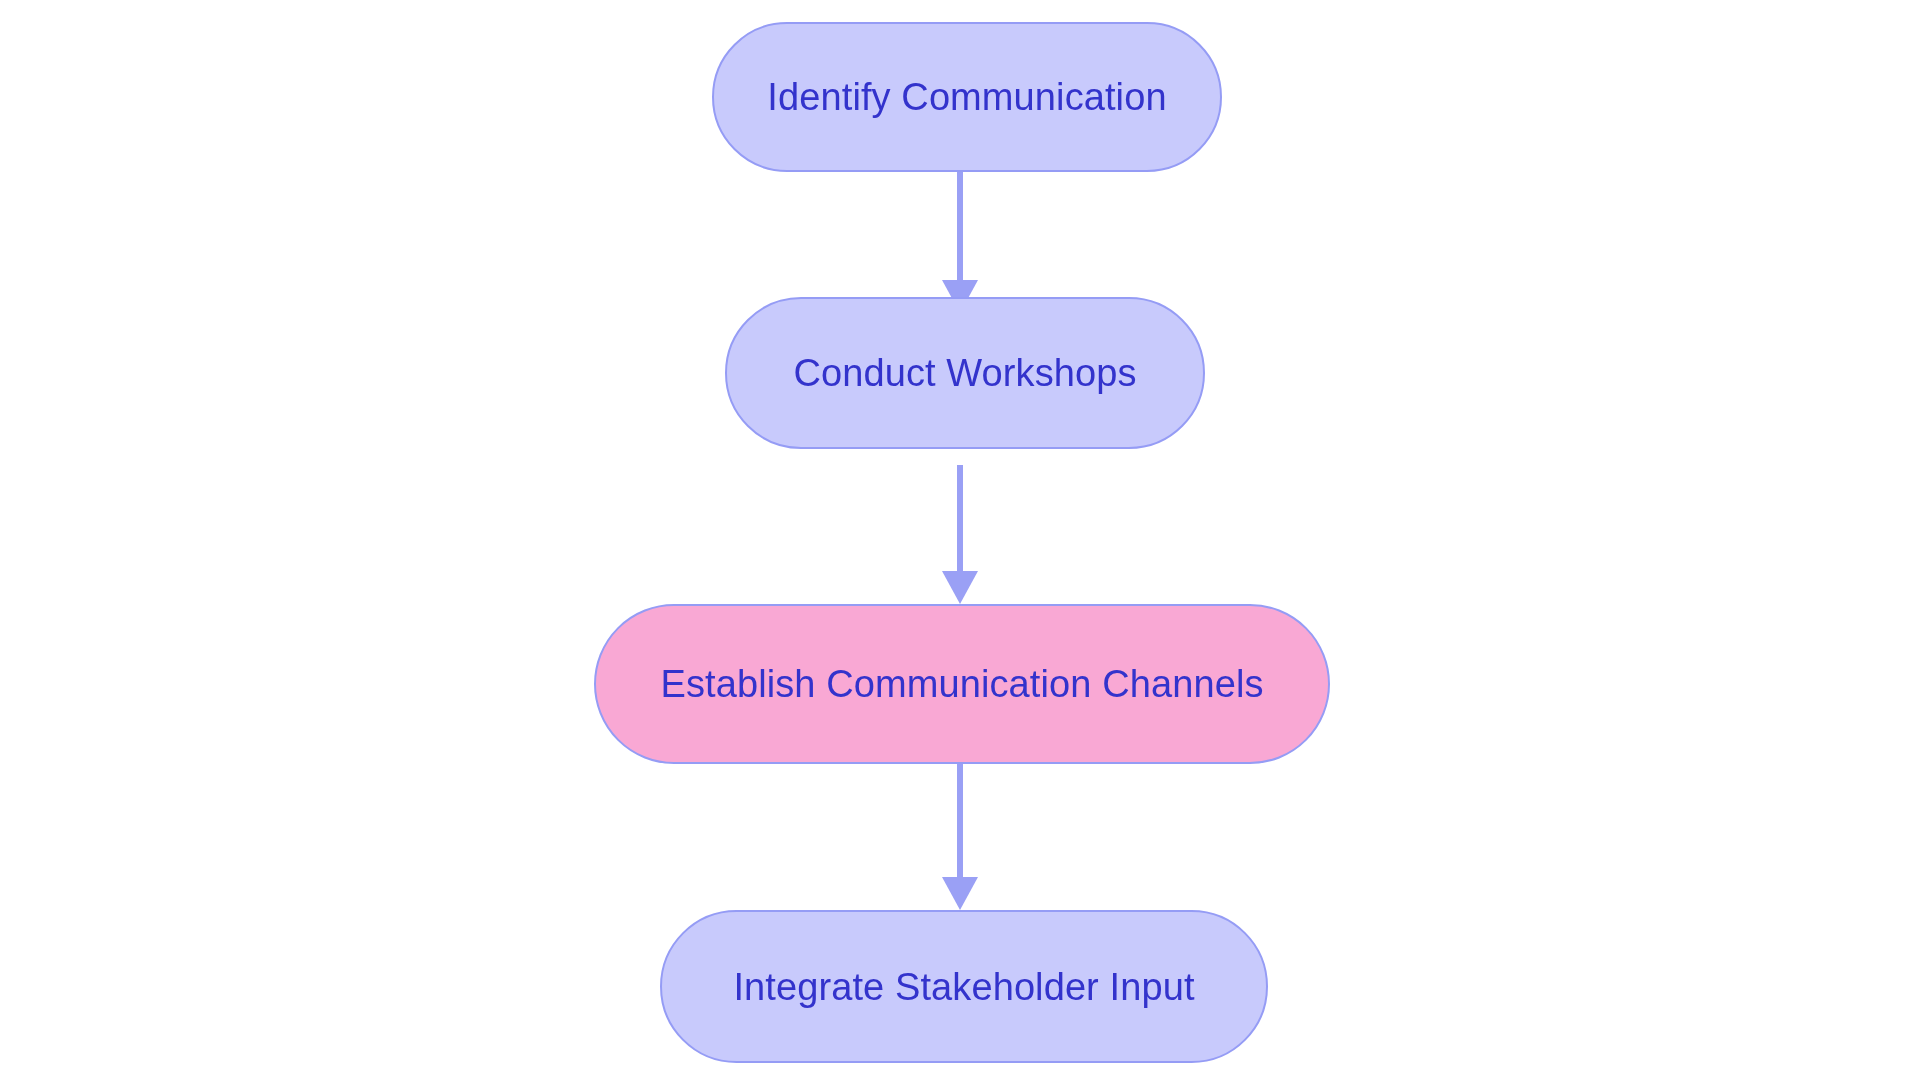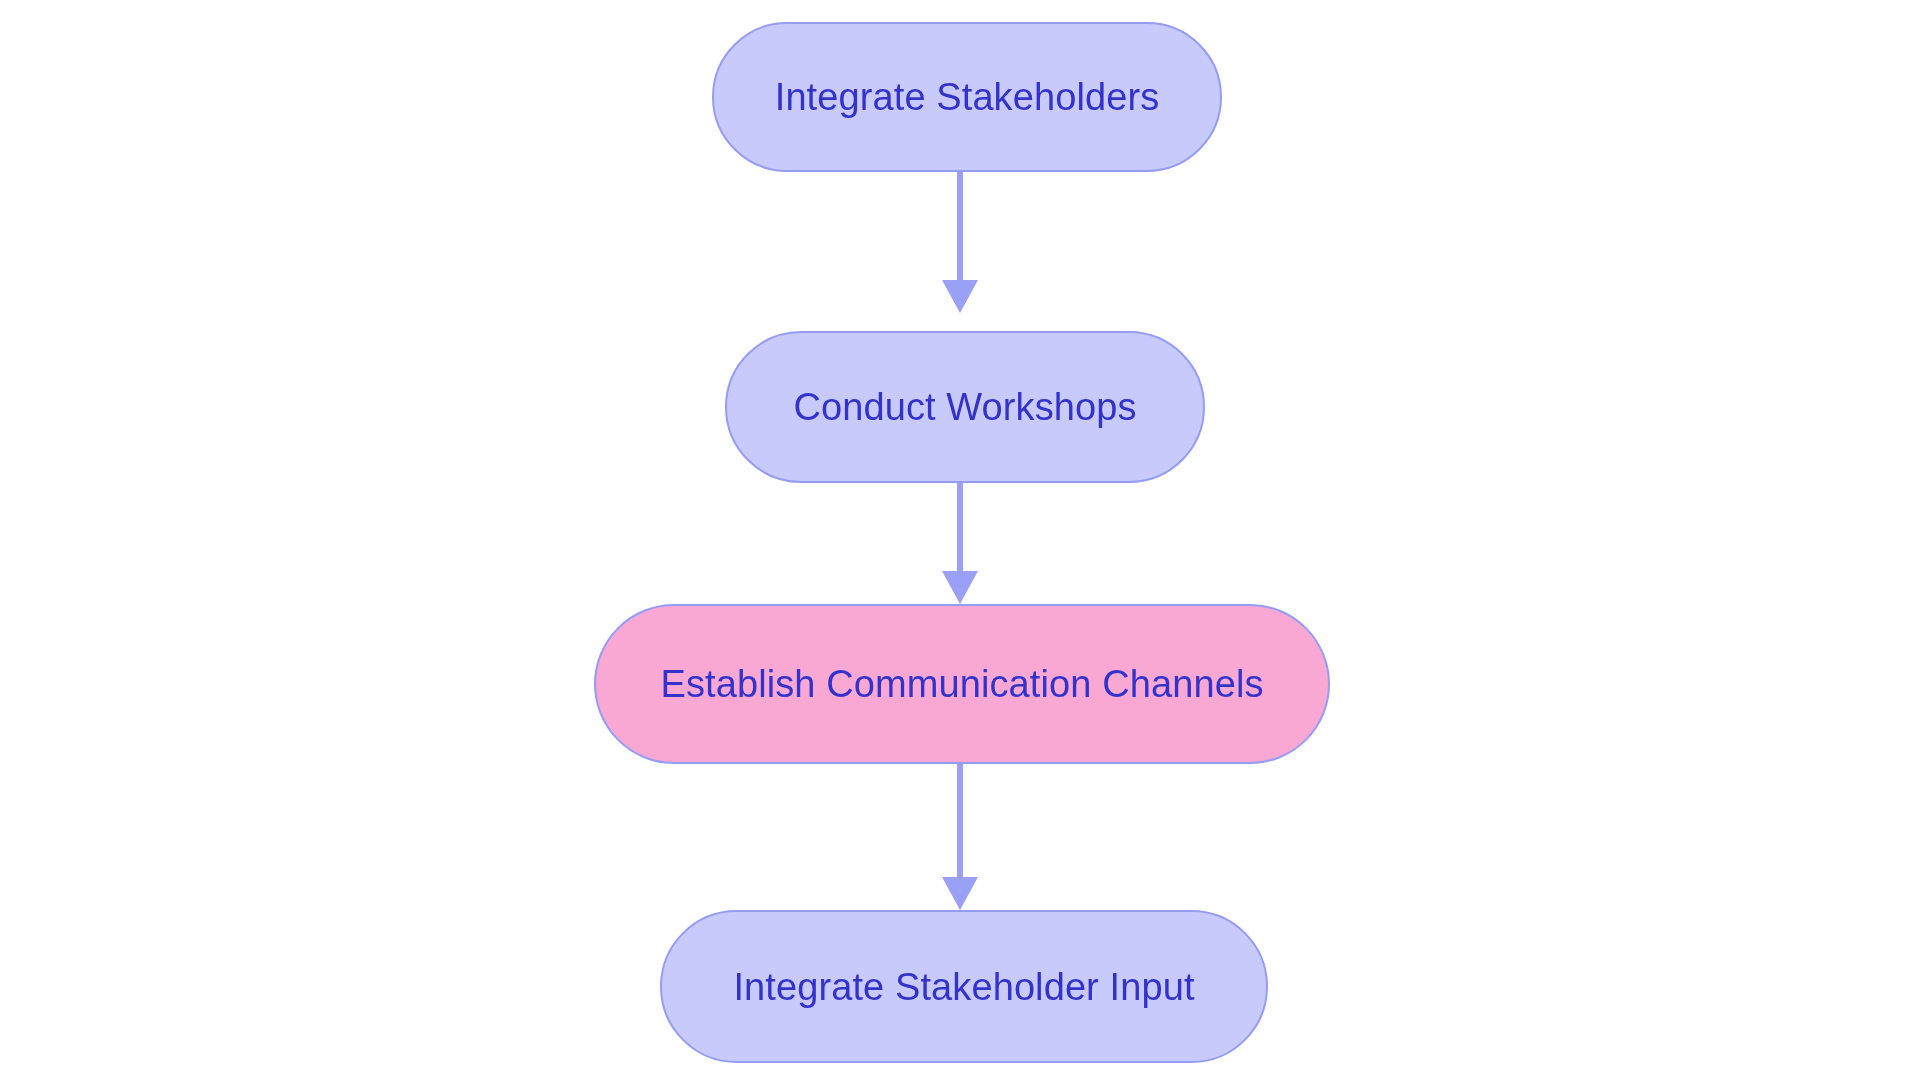--- a/index.html
+++ b/index.html
@@ -43,21 +43,21 @@
     line-height: 1;
     color: #3333cc;
     letter-spacing: 0.1px;
   }
 
   
   #node-identify-stakeholders {
     left: 712px;  top: 22px;   width: 510px;  height: 150px;
   }
   #node-conduct-workshops {
-    left: 725px;  top: 331px;  width: 480px;  height: 152px;
+    left: 725px;  top: 297px;  width: 480px;  height: 152px;
   }
   #node-establish-communication-channels {
     left: 594px;  top: 604px;  width: 736px;  height: 160px;
   }
   #node-integrate-stakeholder-input {
     left: 660px;  top: 910px;  width: 608px;  height: 153px;
   }
 
   
   .connector {
@@ -95,21 +95,21 @@
       <polygon class="connector-head" points="942,571 978,571 960,604" style="fill: rgb(154, 160, 245);"></polygon>
     </g>
 
     <g>
       <line class="connector-line" x1="960" y1="764" x2="960" y2="877" style="stroke: rgb(154, 160, 245);"></line>
       <polygon class="connector-head" points="942,877 978,877 960,910" style="fill: rgb(154, 160, 245);"></polygon>
     </g>
   </svg>
 
   <div class="node" id="node-identify-stakeholders" style="background: rgb(200, 202, 252); border-color: rgb(149, 156, 245); color: rgb(51, 51, 204);">
-    <span class="node-label" style="color: rgb(51, 51, 204);">Integrate Stakeholders</span>
+    <span class="node-label" style="color: rgb(51, 51, 204);">Identify Communication</span>
   </div>
 
   <div class="node" id="node-conduct-workshops" style="background: rgb(200, 202, 252); border-color: rgb(149, 156, 245); color: rgb(51, 51, 204);">
     <span class="node-label" style="color: rgb(51, 51, 204);">Conduct Workshops</span>
   </div>
 
   <div class="node" id="node-establish-communication-channels" style="background: #f9a8d4; border-color: rgb(149, 156, 245); color: rgb(51, 51, 204);">
     <span class="node-label" style="color: rgb(51, 51, 204);">Establish Communication Channels</span>
   </div>
 

